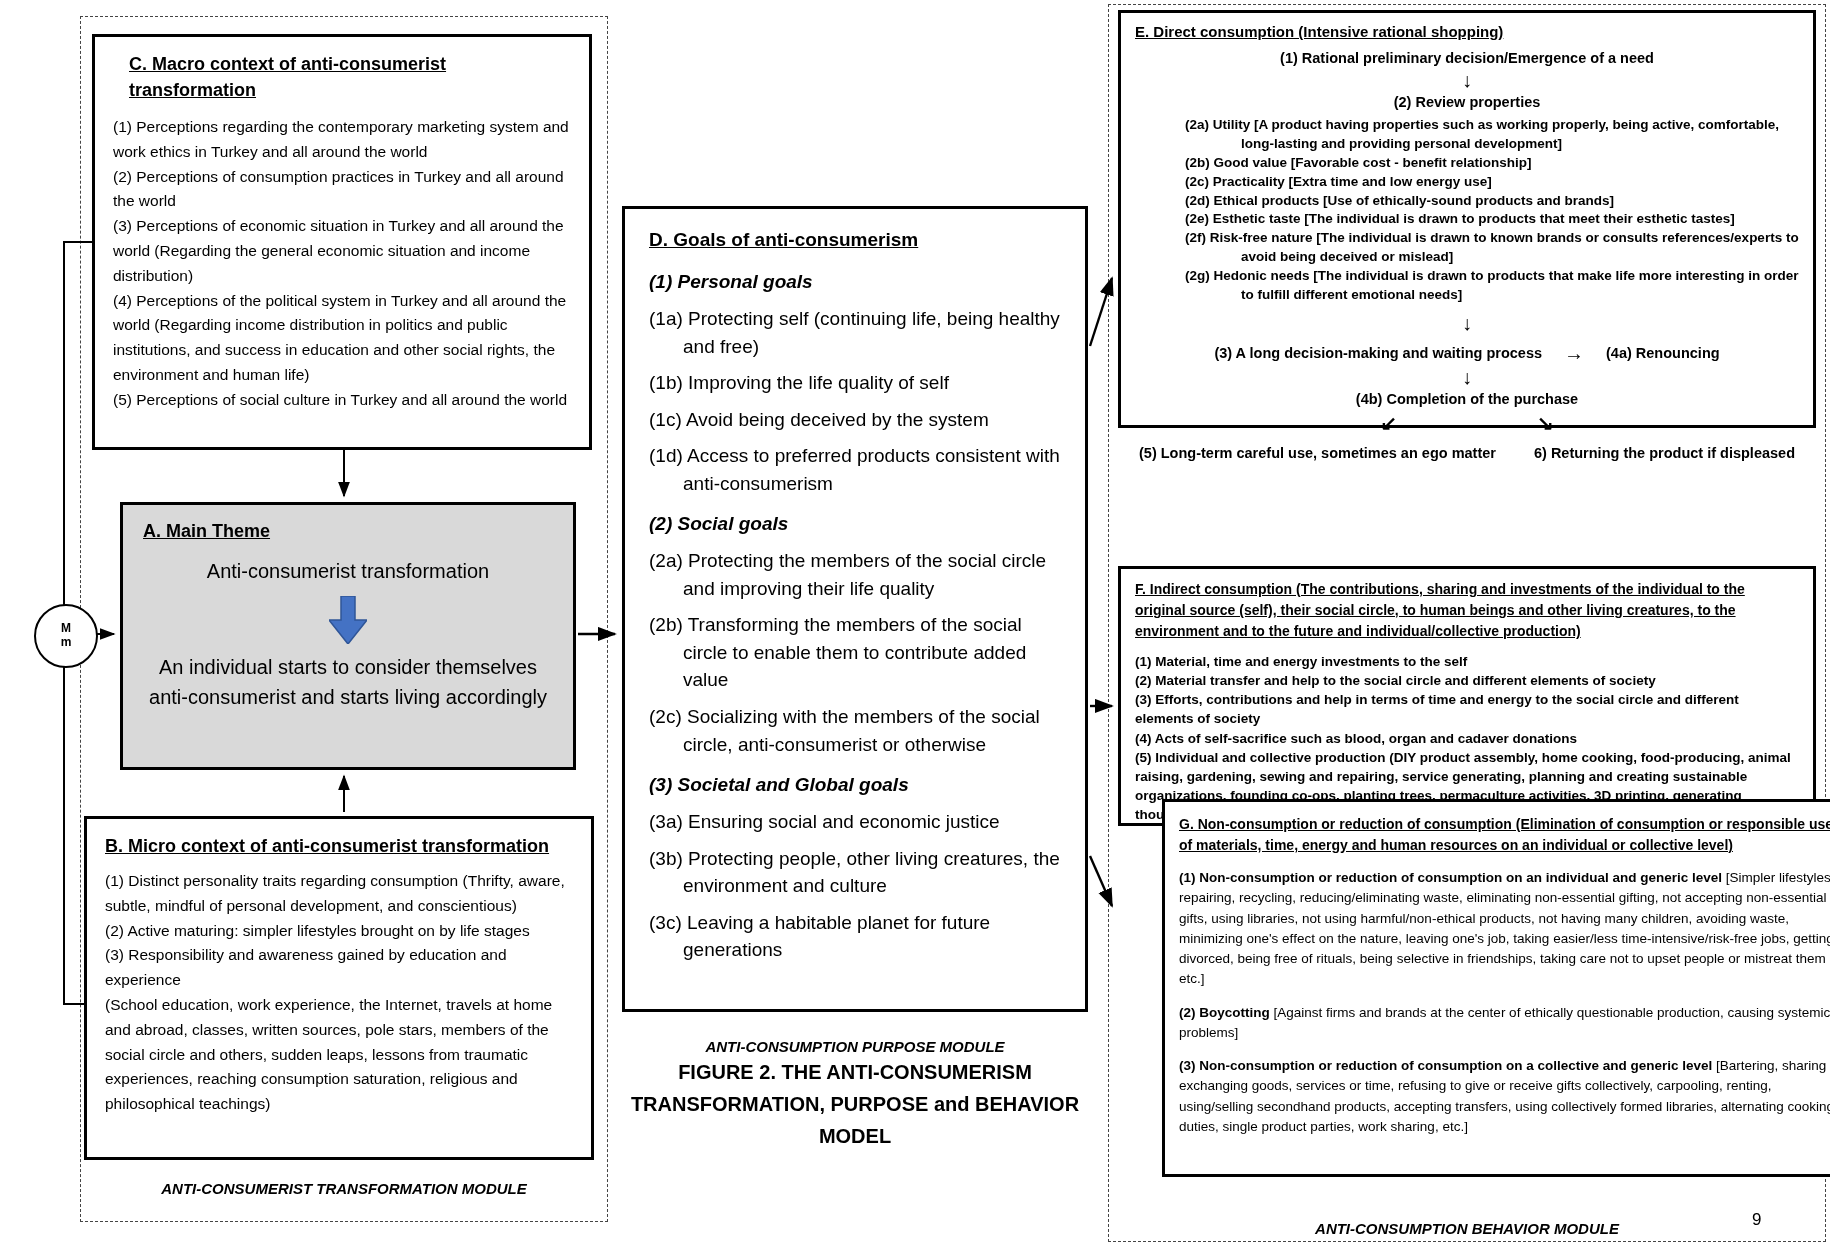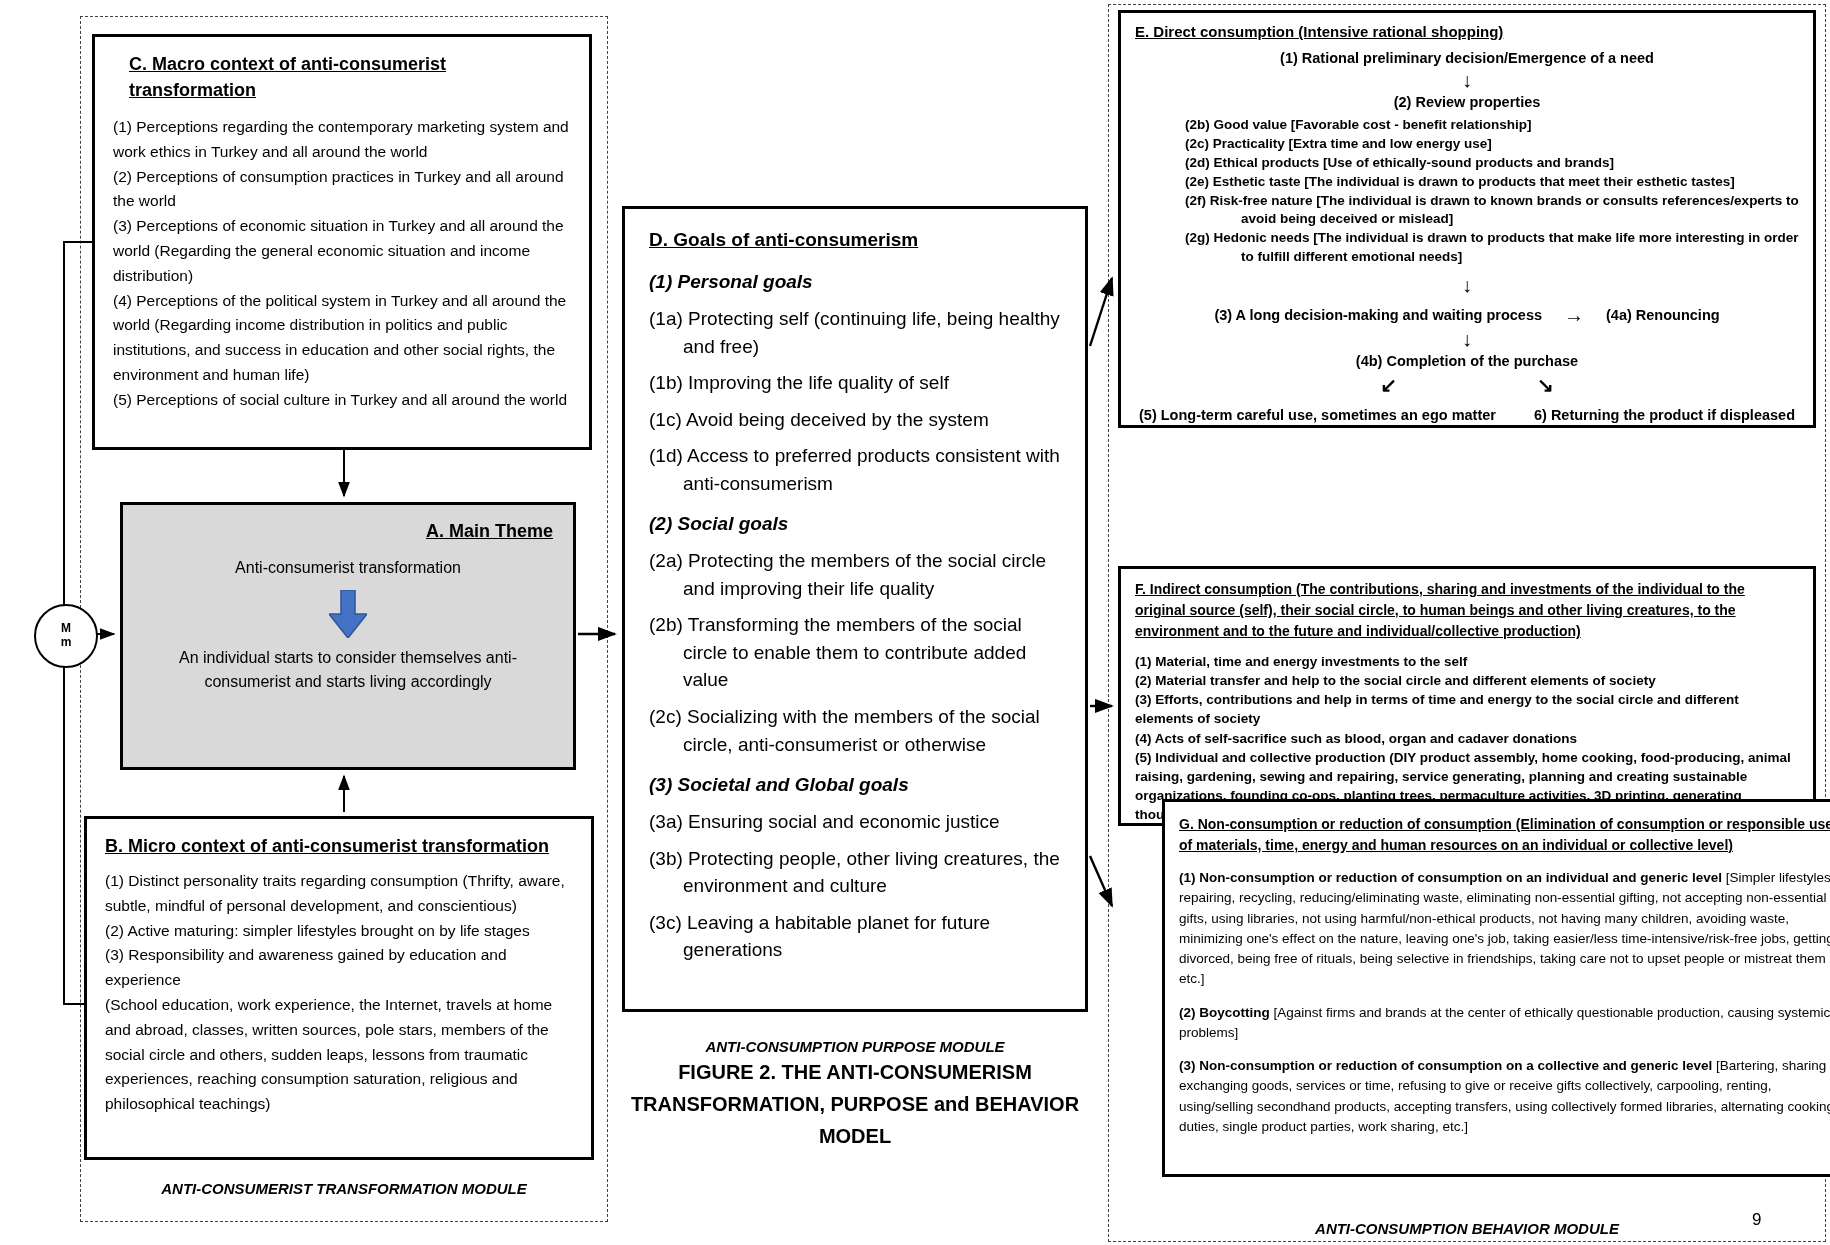--- a/index.html
+++ b/index.html
@@ -7,22 +7,22 @@
           font-family:"Liberation Sans",sans-serif;color:#000;}
   .dashed{position:absolute;border:1px dashed #444;box-sizing:border-box;z-index:0;background:transparent;}
   .box{position:absolute;border:3px solid #000;background:#fff;box-sizing:border-box;z-index:2;}
   .svg-overlay{position:absolute;left:0;top:0;z-index:1;pointer-events:none;}
 
   
   .cbox{left:92px;top:34px;width:500px;height:416px;padding:14px 18px;}
   .cbox .btitle{font-size:18px;font-weight:bold;text-decoration:underline;line-height:26px;max-width:380px;margin-bottom:12px;margin-left:16px;}
   .cbox .bbody,.bboxx .bbody{font-size:15.5px;line-height:1.6;}
   .abox{left:120px;top:502px;width:456px;height:268px;background:#d9d9d9;padding:16px 20px;text-align:center;}
-  .abox .btitle{font-size:18px;font-weight:bold;text-decoration:underline;text-align:right;margin-bottom:14px;}
-  .abox .atext{font-size:16px;line-height:1.5;}
+  .abox .btitle{font-size:18px;font-weight:bold;text-decoration:underline;text-align:left;margin-bottom:14px;}
+  .abox .atext{font-size:20px;line-height:1.5;}
   .abox .arrow-wrap{margin:10px auto 8px auto;width:38px;height:48px;}
   .bboxx{left:84px;top:816px;width:510px;height:344px;padding:14px 18px;}
   .bboxx .btitle{font-size:18px;font-weight:bold;text-decoration:underline;line-height:26px;margin-bottom:10px;}
   .marker-circle{position:absolute;left:34px;top:604px;width:60px;height:60px;border:2px solid #000;border-radius:50%;
                  background:#fff;z-index:3;display:flex;flex-direction:column;align-items:center;justify-content:center;
                  font-size:12px;font-weight:bold;line-height:1.15;}
   .module-label{position:absolute;text-align:center;font-weight:bold;font-style:italic;font-size:15px;z-index:2;}
 
   
   .dbox{left:622px;top:206px;width:466px;height:806px;padding:20px 24px;}
@@ -146,20 +146,21 @@
   <div class="module-label" style="left:622px;top:1038px;width:466px;">ANTI-CONSUMPTION PURPOSE MODULE</div>
 
   <div class="figure-caption">FIGURE 2. THE ANTI-CONSUMERISM TRANSFORMATION, PURPOSE and BEHAVIOR MODEL</div>
 
   <div class="box ebox">
     <div class="btitle">E. Direct consumption (Intensive rational shopping)</div>
     <div class="estep">(1) Rational preliminary decision/Emergence of a need</div>
     <div class="flow-arrow">↓</div>
     <div class="estep">(2) Review properties</div>
     <div class="eprops">
+      <div class="eprop">(2a) Utility [A product having properties such as working properly, being active, comfortable, long-lasting and providing personal development]</div>
       <div class="eprop">(2b) Good value [Favorable cost - benefit relationship]</div>
       <div class="eprop">(2c) Practicality [Extra time and low energy use]</div>
       <div class="eprop">(2d) Ethical products [Use of ethically-sound products and brands]</div>
       <div class="eprop">(2e) Esthetic taste [The individual is drawn to products that meet their esthetic tastes]</div>
       <div class="eprop">(2f) Risk-free nature [The individual is drawn to known brands or consults references/experts to avoid being deceived or mislead]</div>
       <div class="eprop">(2g) Hedonic needs [The individual is drawn to products that make life more interesting in order to fulfill different emotional needs]</div>
     </div>
     <div class="flow-arrow" style="margin-top:8px;">↓</div>
     <div class="e-row3">
       <span class="estep">(3) A long decision-making and waiting process</span>

